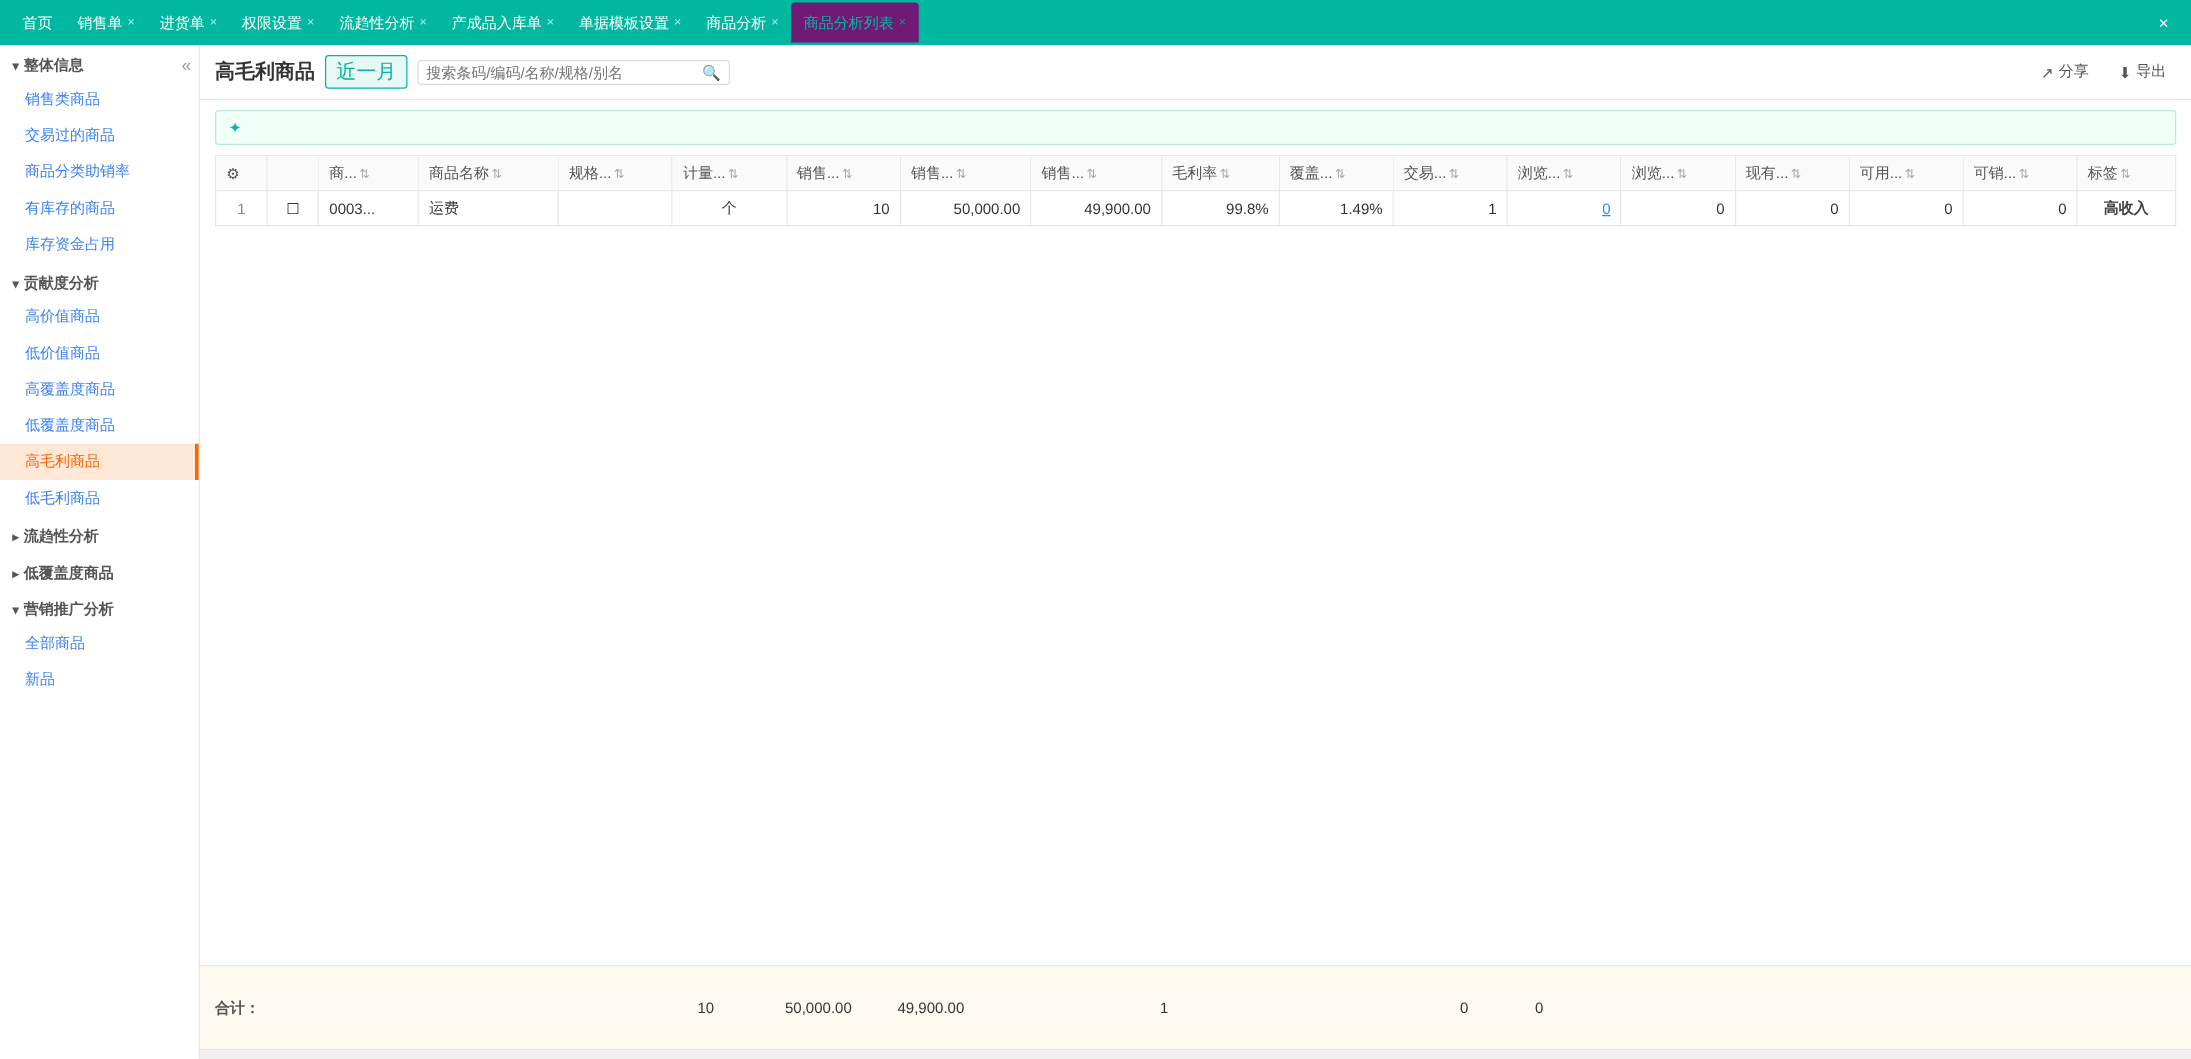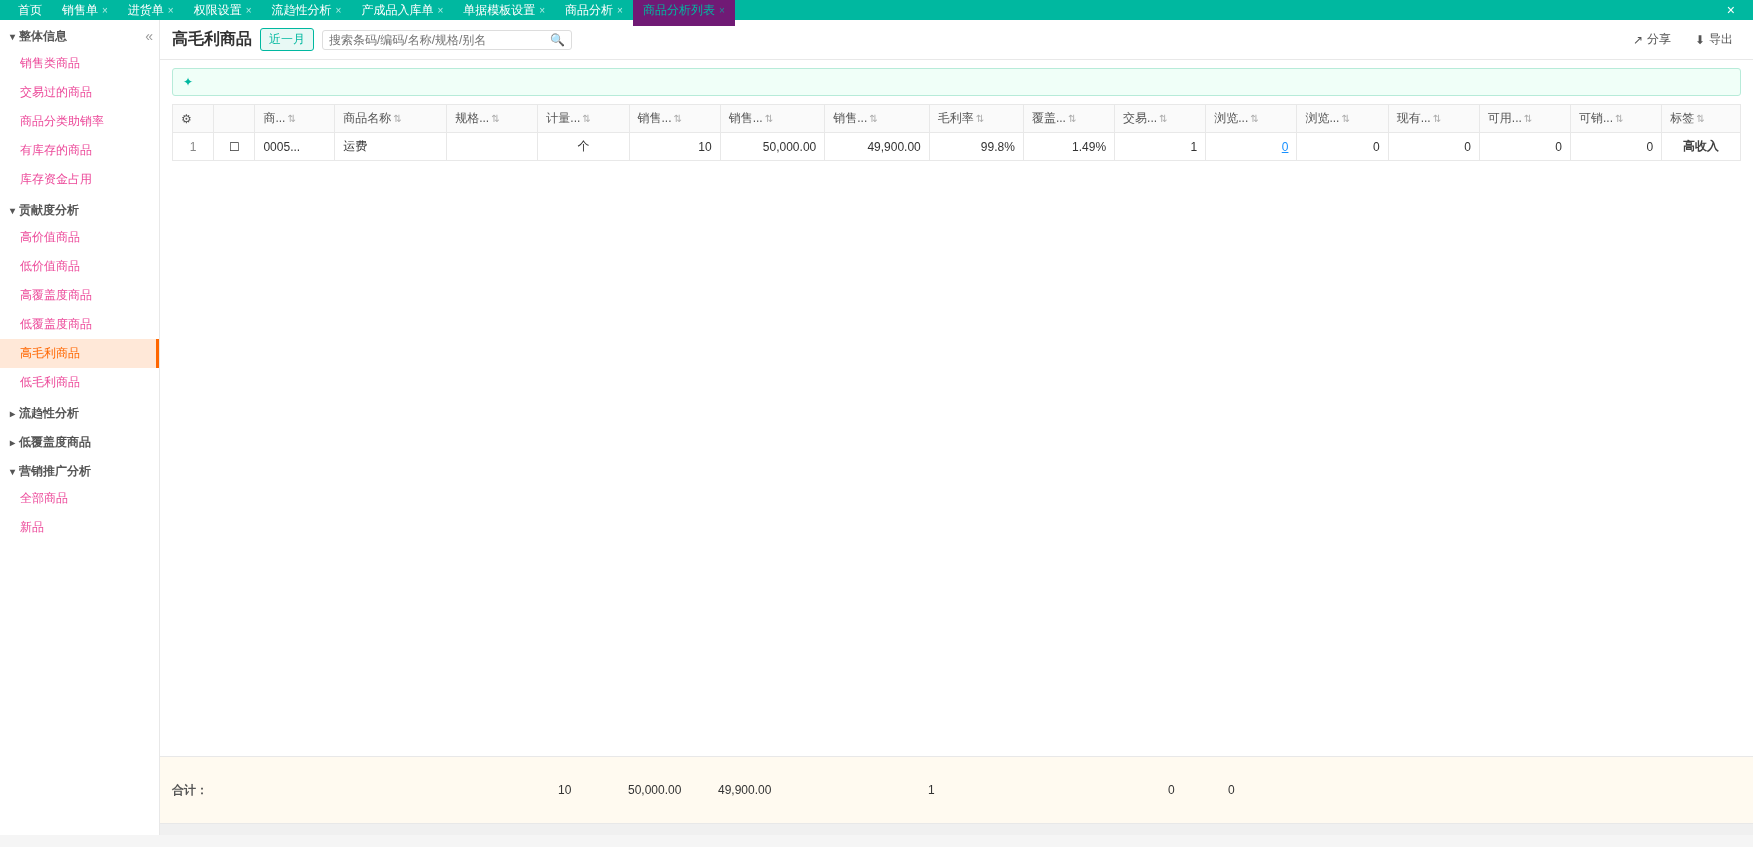--- a/index.html
+++ b/index.html
@@ -3,21 +3,21 @@
   <meta charset="utf-8">
   <style>
     * { box-sizing: border-box; margin: 0; padding: 0; font-family: 'Microsoft YaHei', '微软雅黑', sans-serif; font-size: 12px; }
     body { background: #f5f5f5; overflow: hidden; }
 
     
     .top-nav {
       background: #00b8a0;
       display: flex;
       align-items: center;
-      height: 20px;
+      height: 36px;
       padding: 0 8px;
       color: #fff;
     }
     .top-nav .nav-tab {
       display: flex;
       align-items: center;
       padding: 0 10px;
       height: 32px;
       cursor: pointer;
       white-space: nowrap;
@@ -72,21 +72,21 @@
       display: flex;
       align-items: center;
       padding: 8px 10px 4px 10px;
       color: #555;
       font-weight: bold;
       cursor: pointer;
     }
     .sidebar-group-header .arrow { margin-right: 4px; font-size: 10px; }
     .sidebar-item {
       padding: 6px 10px 6px 20px;
-      color: #ec4899;
+      color: #3b82f6;
       cursor: pointer;
       white-space: nowrap;
       overflow: hidden;
       text-overflow: ellipsis;
     }
     .sidebar-item.active {
       background: #ffe8d8;
       color: #ff6600;
       border-right: 3px solid #ff6600;
     }
@@ -115,21 +115,21 @@
       color: #333;
       white-space: nowrap;
     }
     .filter-btn {
       background: #e8f8f5;
       border: 1px solid #00b8a0;
       color: #00b8a0;
       padding: 2px 8px;
       border-radius: 3px;
       cursor: pointer;
-      font-size: 12px;
+      font-size: 16px;
     }
     .search-box {
       display: flex;
       align-items: center;
       border: 1px solid #ddd;
       border-radius: 3px;
       padding: 2px 6px;
       flex: 1;
       max-width: 250px;
     }
@@ -366,21 +366,21 @@
               <th><span>现有...</span><span class="sort-icon">⇅</span></th>
               <th><span>可用...</span><span class="sort-icon">⇅</span></th>
               <th><span>可销...</span><span class="sort-icon">⇅</span></th>
               <th><span>标签</span><span class="sort-icon">⇅</span></th>
             </tr>
           </thead>
         <tbody id="table-body">
             <tr>
               <td class="row-num center">1</td>
               <td class="center">☐</td>
-              <td class="">0005...</td>
+              <td class="">0003...</td>
               <td class="">运费</td>
               <td class=""></td>
               <td class="center">个</td>
               <td class="num">10</td>
               <td class="num">50,000.00</td>
               <td class="num">49,900.00</td>
               <td class="num">99.8%</td>
               <td class="num">1.49%</td>
               <td class="num">1</td>
               <td class="num link-style">0</td>

